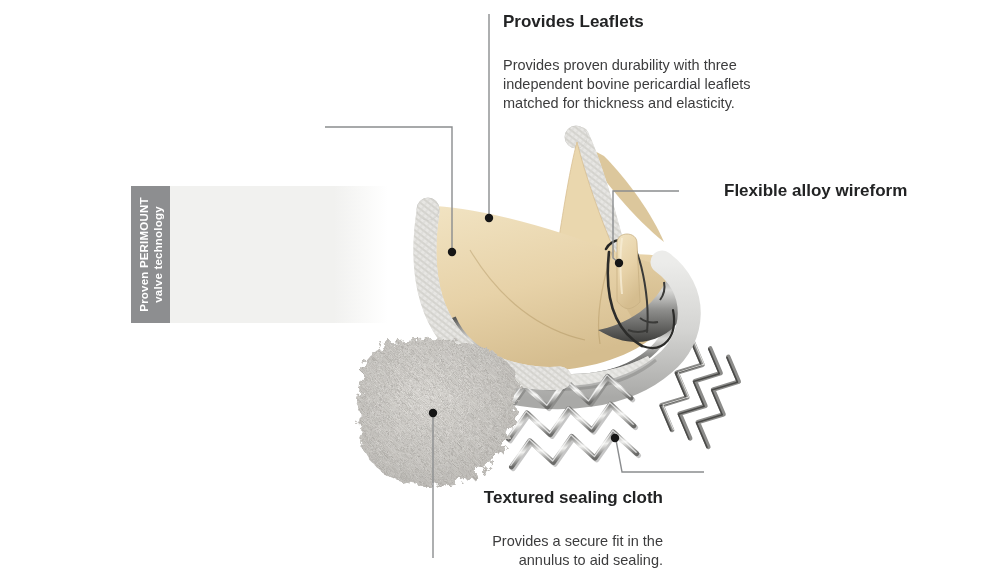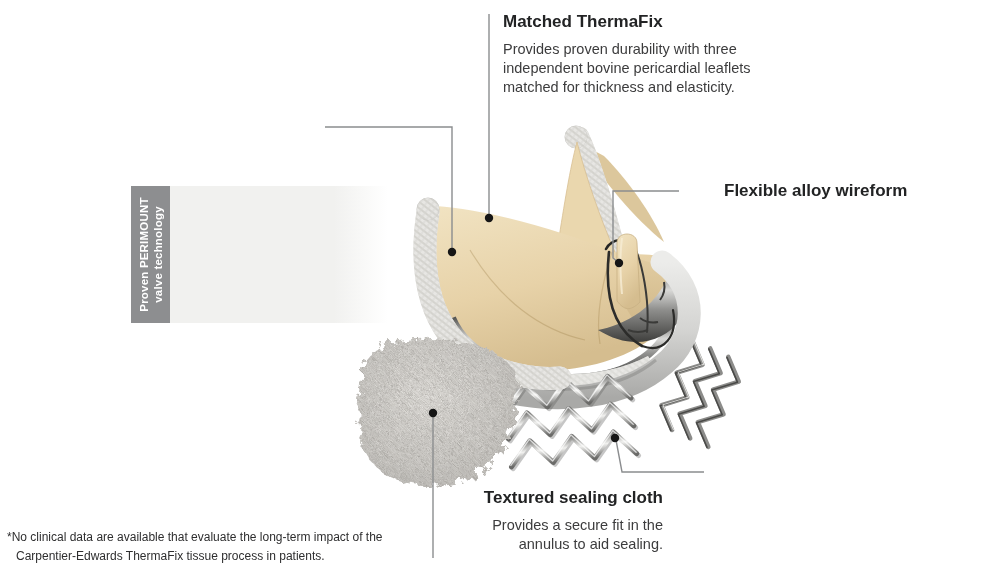--- a/index.html
+++ b/index.html
@@ -8,21 +8,21 @@
   .band{position:absolute;left:170px;top:186px;width:218px;height:137px;
         background:linear-gradient(to right,#f1f1ef 0%,#f1f1ef 75%,rgba(241,241,239,0) 100%);}
   .badge{position:absolute;left:131px;top:186px;width:39px;height:137px;background:#8d8e90;}
   .badge span{position:absolute;left:-49px;top:49px;width:137px;height:39px;
         display:flex;align-items:center;justify-content:center;text-align:center;
         transform:rotate(-90deg);color:#fff;font-weight:700;font-size:11.5px;line-height:14px;
         white-space:pre-line;letter-spacing:.2px;}
   svg.layer{position:absolute;left:0;top:0;width:998px;height:575px;}
   .callout{position:absolute;}
   .ctitle{font-weight:700;font-size:17px;line-height:20px;color:#222324;}
-  .cbody{font-size:14.5px;line-height:19px;color:#3c3c3d;margin-top:8px;white-space:pre-line;}
+  .cbody{font-size:14.5px;line-height:19px;color:#3c3c3d;margin-top:24px;white-space:pre-line;}
   #co-thermafix{left:167px;top:62px;width:210px;}
   #co-matched{left:503px;top:12px;width:290px;}
   #co-wireform{left:724px;top:181px;width:250px;}
   #co-frame{left:710px;top:436px;width:235px;}
   #co-cloth{left:448px;top:488px;width:215px;text-align:right;}
   .footnote{position:absolute;left:7px;top:528px;width:420px;font-size:12px;line-height:19px;color:#2e2e2f;}
   .footnote .l2{margin-left:9px;}
 </style>
 </head>
 <body>
@@ -183,36 +183,32 @@
     <g fill="#161616" stroke="none">
       <circle cx="489" cy="218" r="4.2"></circle>
       <circle cx="452" cy="252" r="4.2"></circle>
       <circle cx="619" cy="263" r="4.2"></circle>
       <circle cx="433" cy="413" r="4.2"></circle>
       <circle cx="615" cy="438" r="4.2"></circle>
     </g>
   </svg>
 
   <div class="callout" id="co-matched">
-    <div class="ctitle">Matched ThermaFix</div>
+    <div class="ctitle">Provides Leaflets</div>
     <div class="cbody">Provides proven durability with three
 independent bovine pericardial leaflets
 matched for thickness and elasticity.</div>
   </div>
 
 
   <div class="callout" id="co-wireform">
     <div class="ctitle">Flexible alloy wireform</div>
   </div>
 
 
   <div class="callout" id="co-cloth">
     <div class="ctitle">Textured sealing cloth</div>
     <div class="cbody">Provides a secure fit in the
 annulus to aid sealing.</div>
   </div>
 
-  <div class="footnote">
-    <div class="l1">*No clinical data are available that evaluate the long-term impact of the</div>
-    <div class="l2">Carpentier-Edwards ThermaFix tissue process in patients.</div>
-  </div>
 
 </div>
 
 </body></html>

